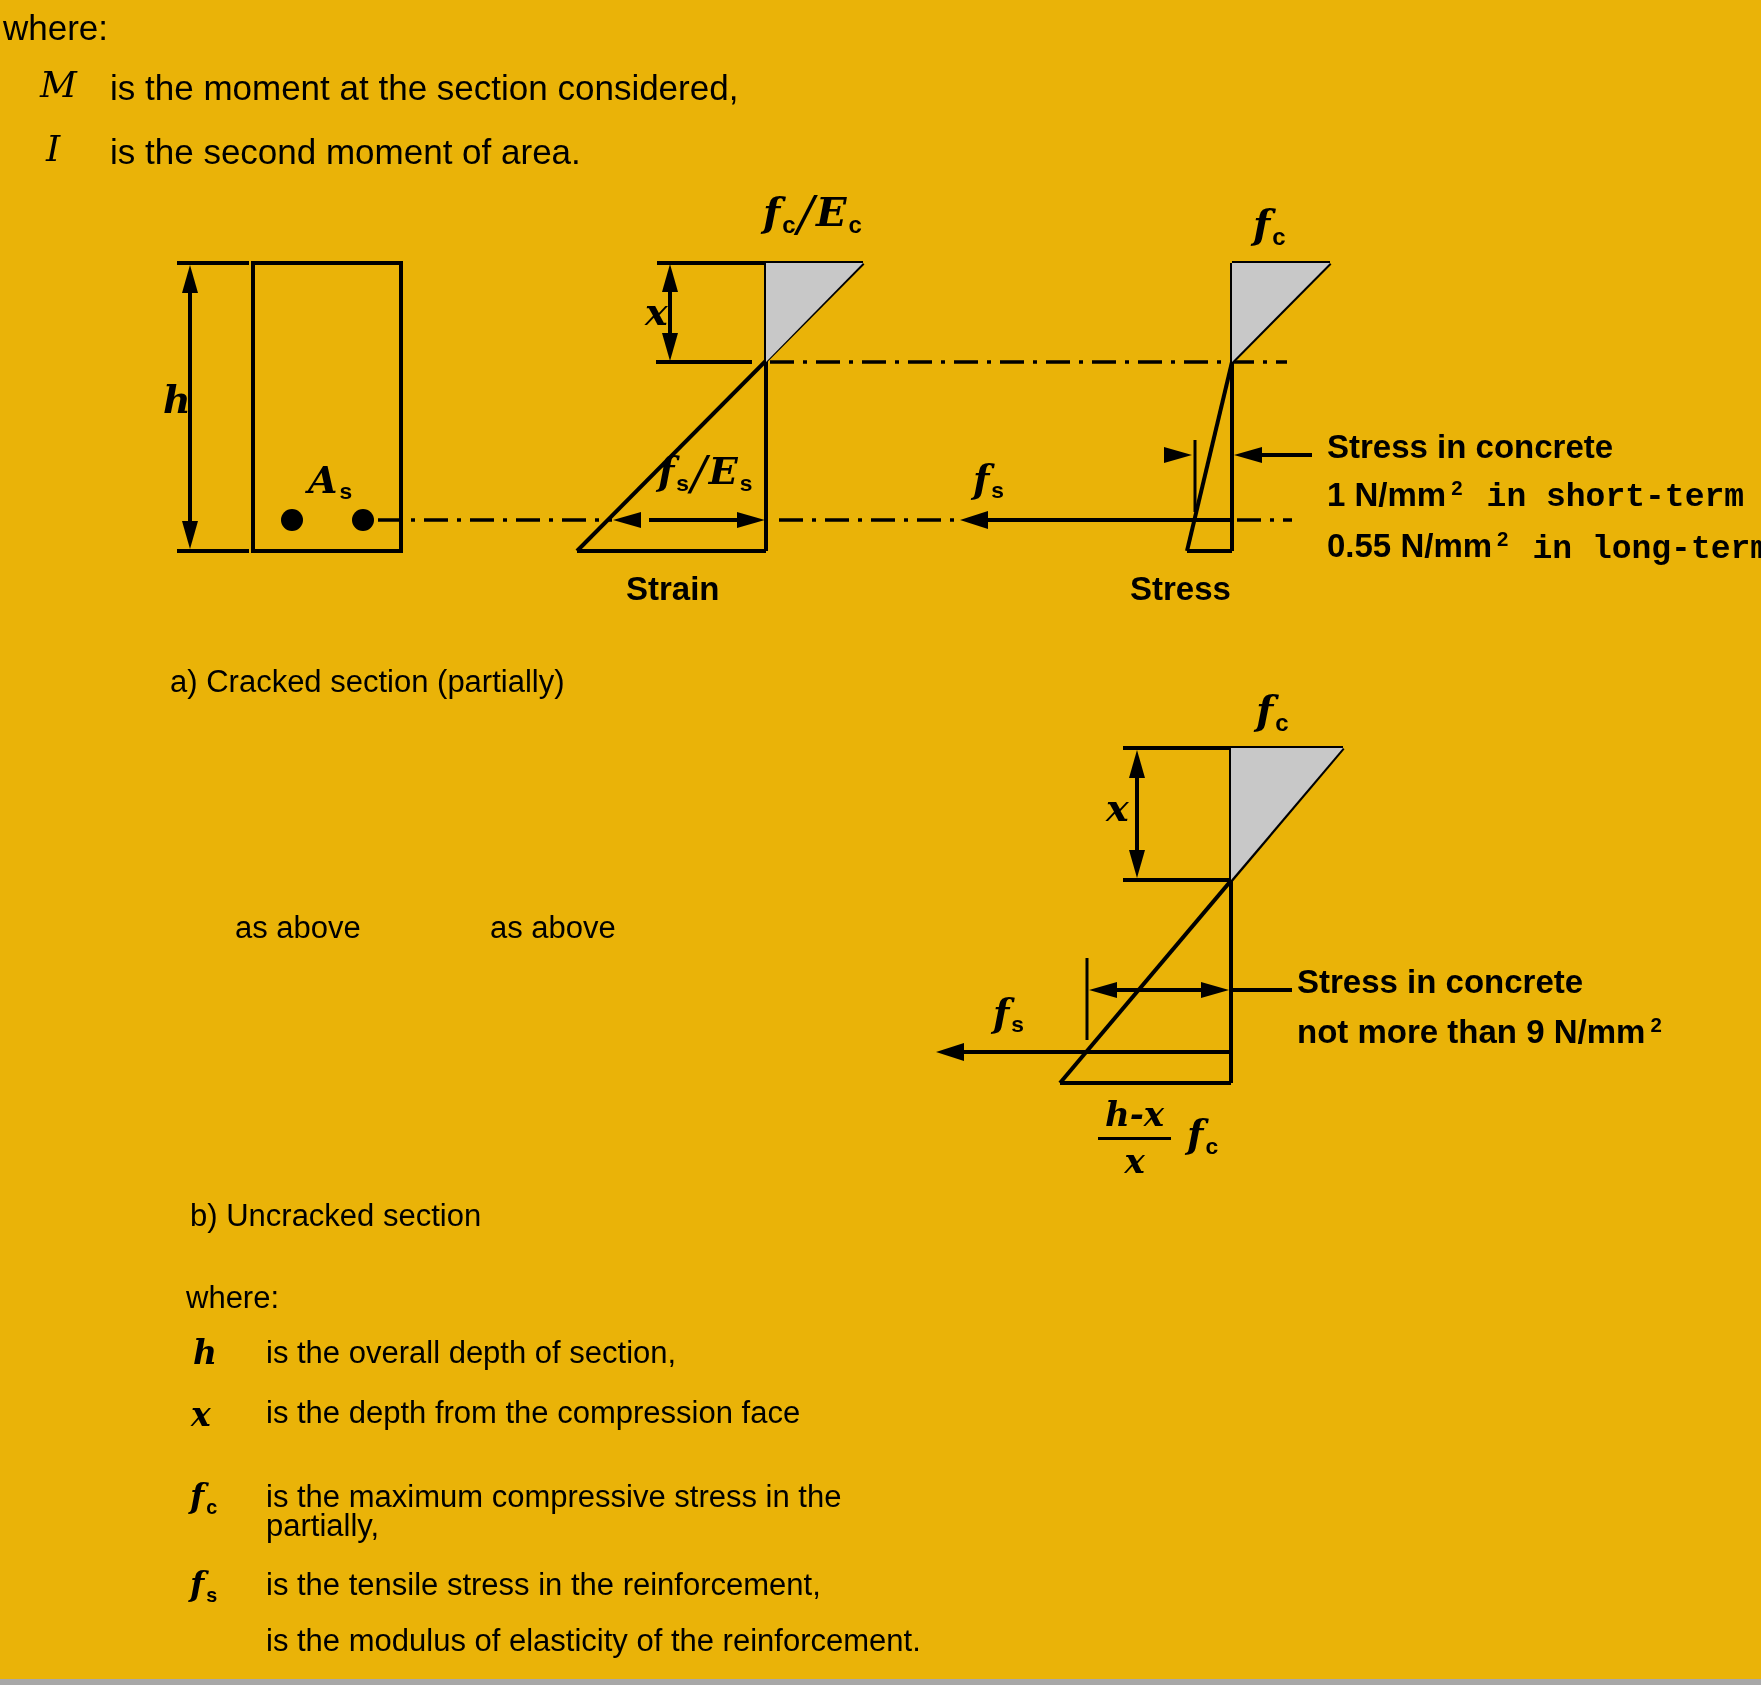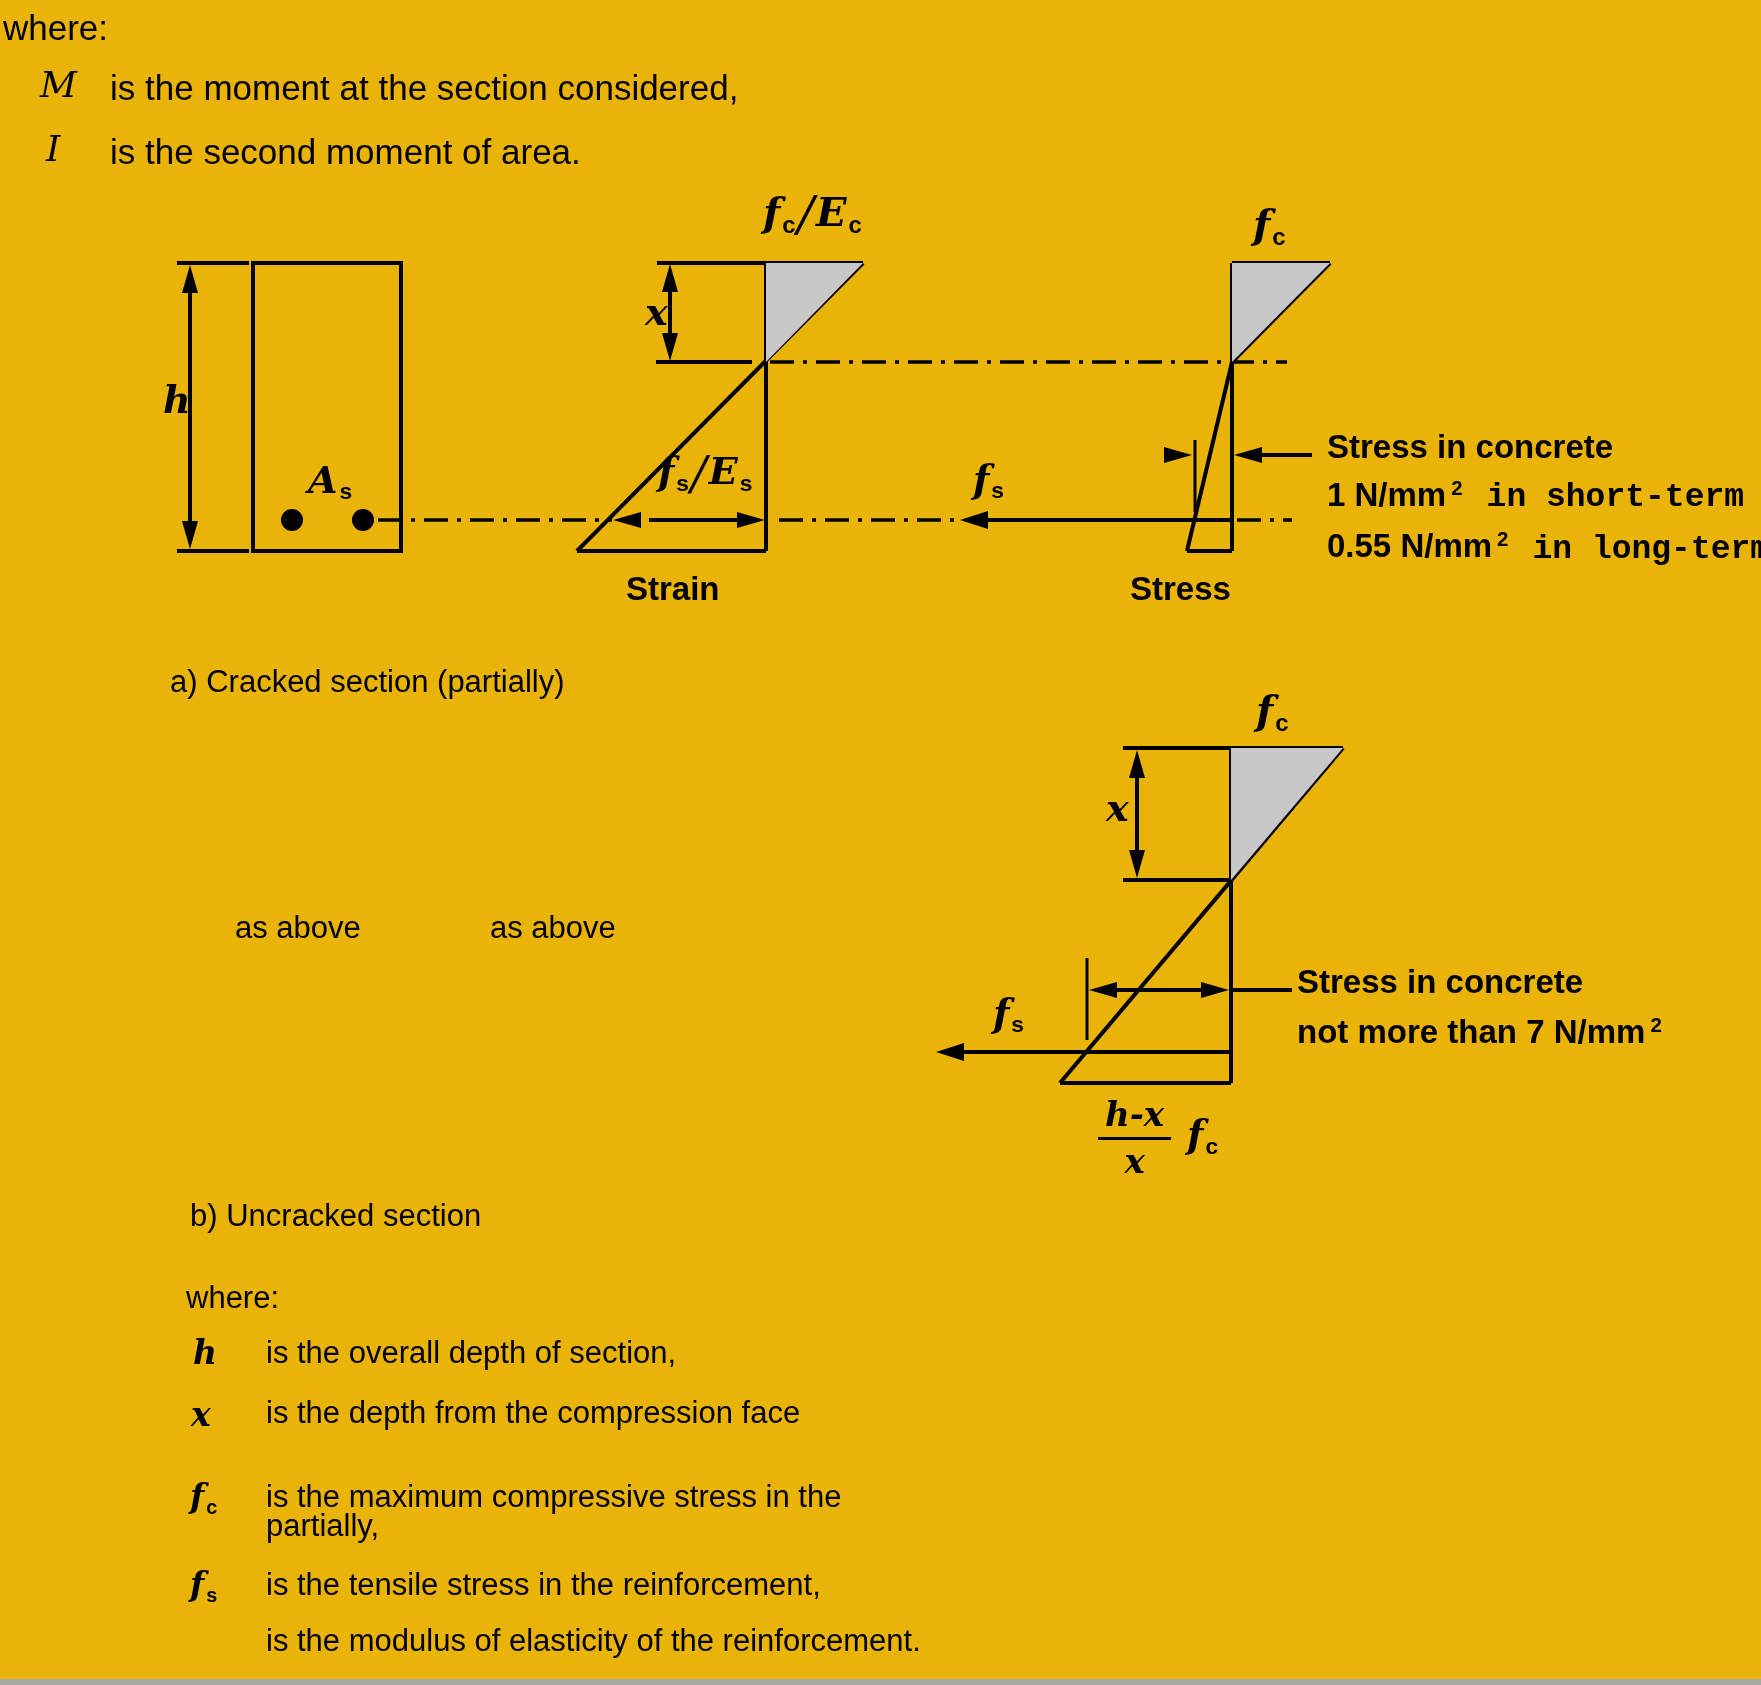--- a/index.html
+++ b/index.html
@@ -148,21 +148,21 @@
   <div class="t body31" style="left:490px;top:910px">as above</div>
 
   <div class="mlabel" style="left:1256px;top:686px"><span class="ms">f</span><span class="msub">c</span></div>
 
   <div class="t ms sym38" style="left:1106px;top:786px">x</div>
 
   <div class="mlabel" style="left:993px;top:990px;font-size:38px"><span class="ms">f</span><span class="msub">s</span></div>
 
   <div class="t note" style="left:1297px;top:960px;line-height:43px">
     <div>Stress in concrete</div>
-    <div><span>not more than 7 N/mm</span><sup class="s2">2</sup></div>
+    <div><span>not more than 9 N/mm</span><sup class="s2">2</sup></div>
   </div>
 
   <div class="frac-wrap" style="left:1098px;top:1094px">
     <div class="frac">
       <div class="fnum"><span class="ms">h-x</span></div>
       <div class="fden"><span class="ms">x</span></div>
     </div>
     <span class="fmul"><span class="ms">f</span><span class="msub">c</span></span>
   </div>
 

